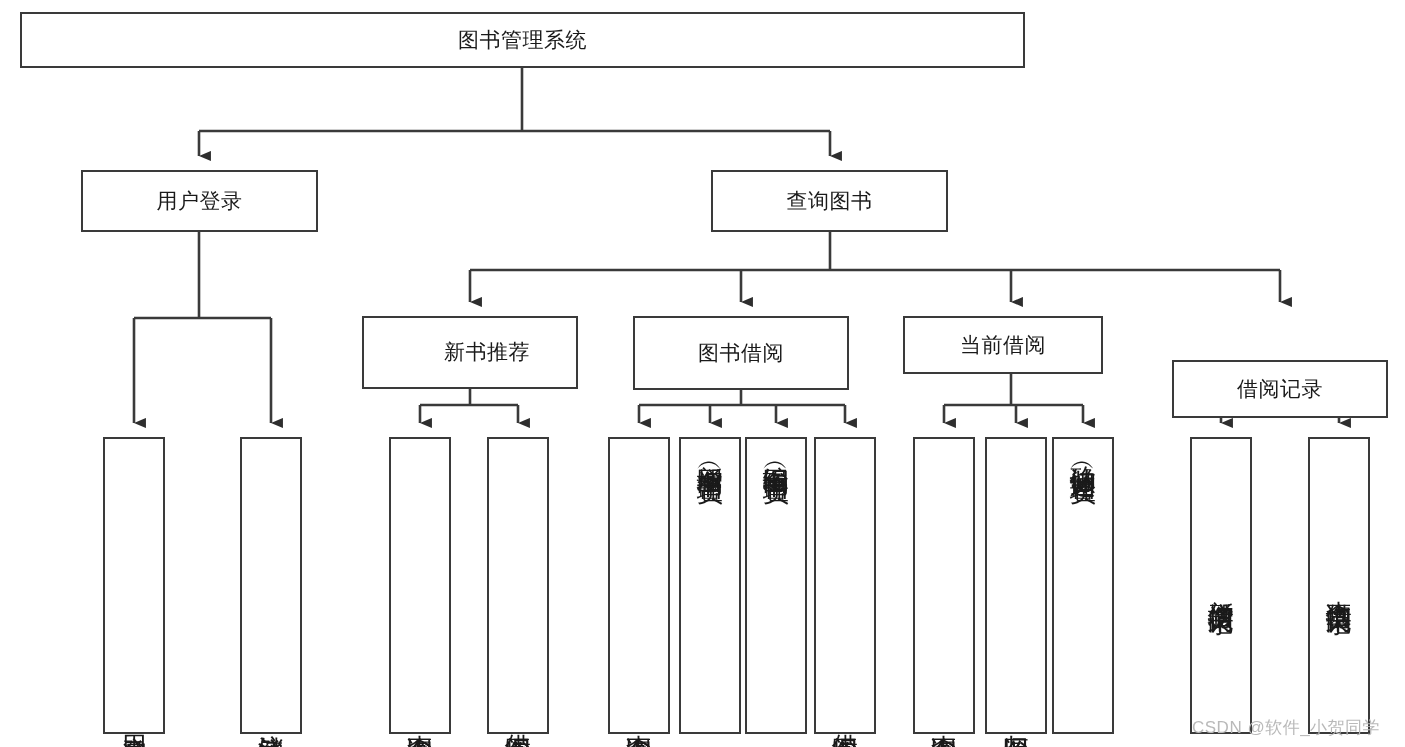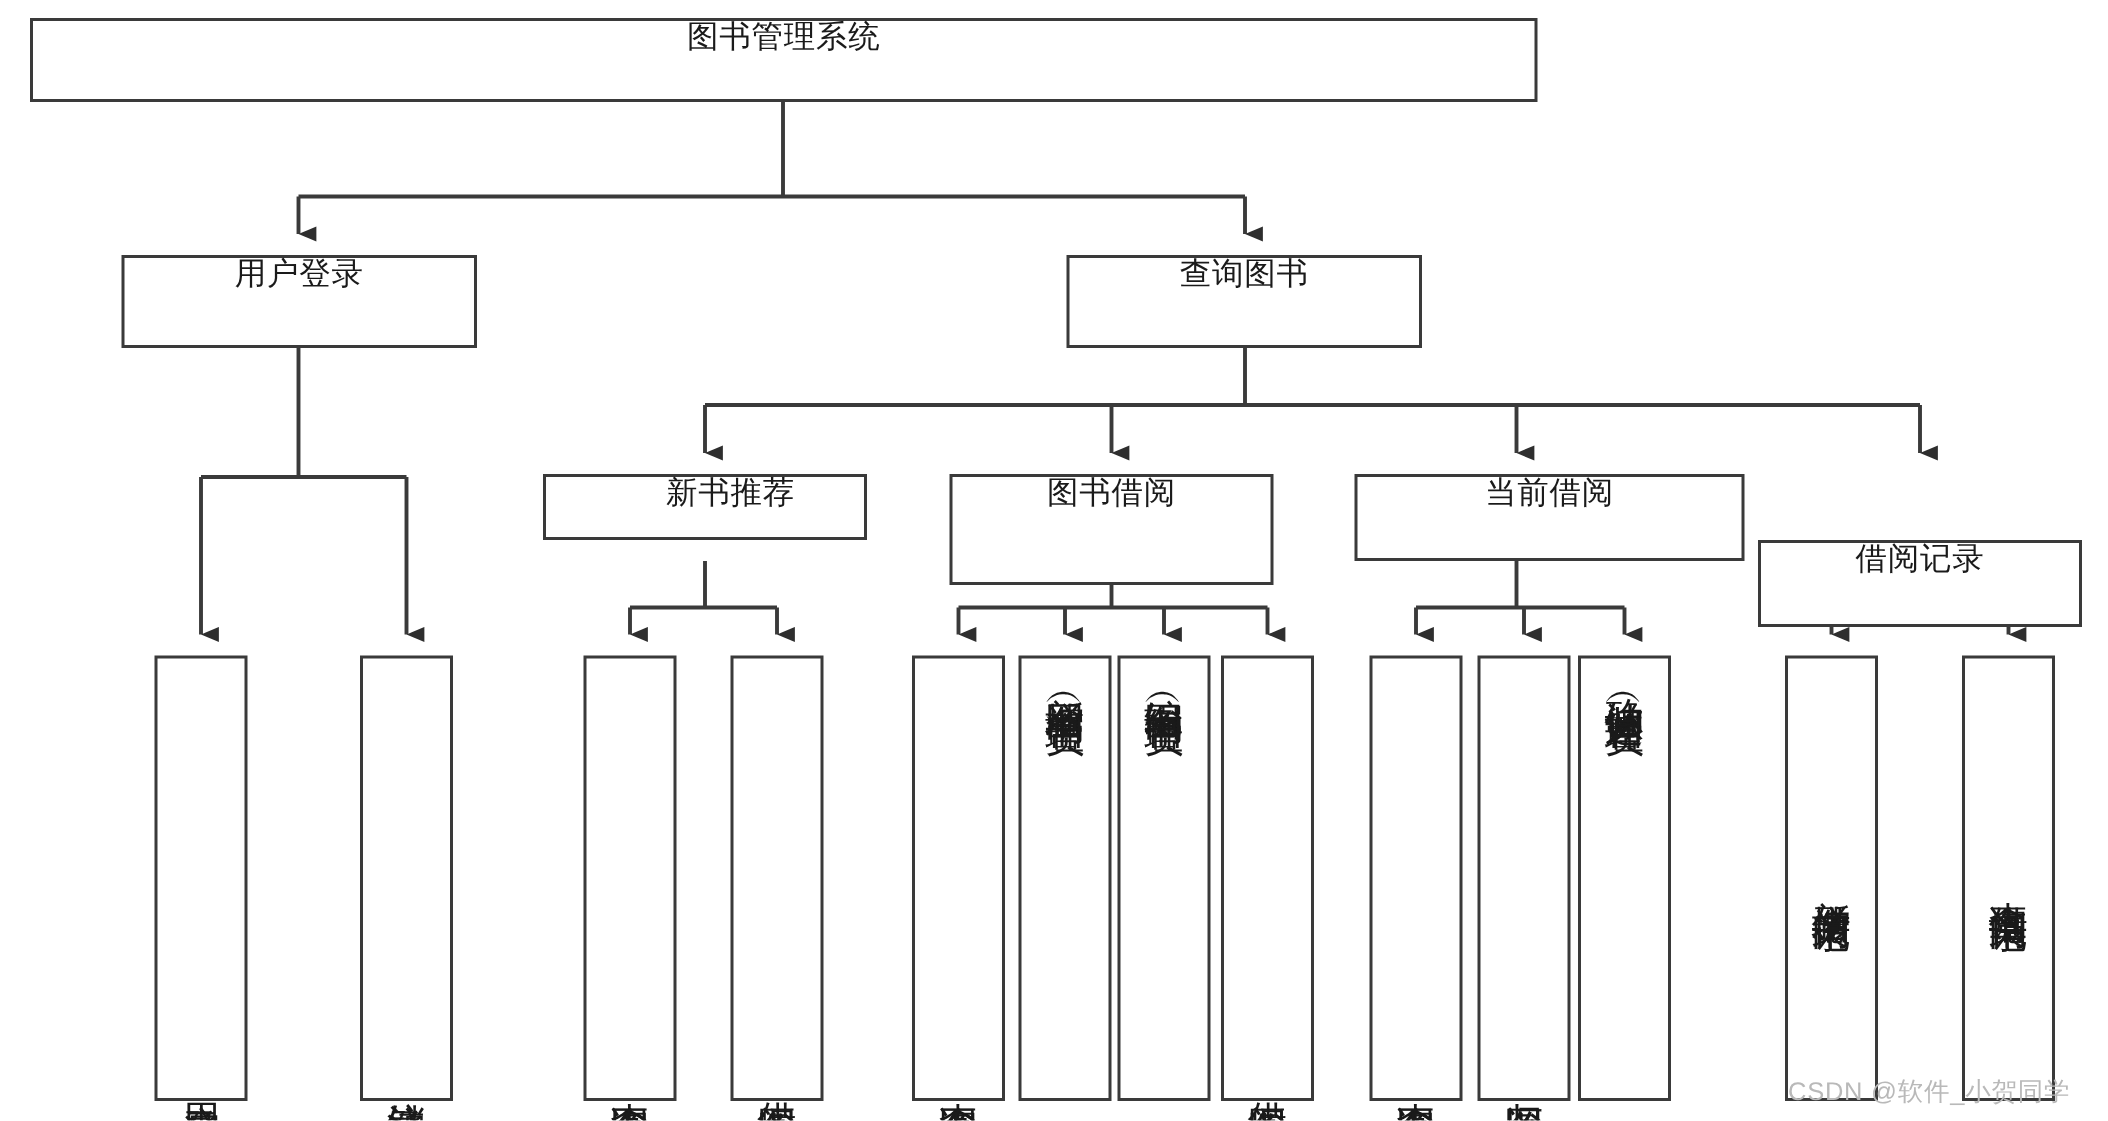--- a/index.html
+++ b/index.html
@@ -24,20 +24,21 @@
     width: 1405px;
     height: 747px;
     pointer-events: none;
   }
   .node {
     position: absolute;
     box-sizing: border-box;
     border: 2.5px solid #3a3a3a;
     background: #ffffff;
     display: flex;
+    align-items: center;
     justify-content: center;
     color: #1a1a1a;
   }
   .node .label {
     display: block;
     line-height: 1.06;
     letter-spacing: 0.5px;
   }
   
   .node.h .label {
@@ -133,27 +134,27 @@
     <span class="label">图书管理系统</span>
   </div>
 
   <div class="node h" style="left:81px; top:170px; width:237px; height:62px;">
     <span class="label">用户登录</span>
   </div>
   <div class="node h" style="left:711px; top:170px; width:237px; height:62px;">
     <span class="label">查询图书</span>
   </div>
 
-  <div class="node h" style="left:362px; top:316px; width:216px; height:44px;padding-left:34px;">
+  <div class="node h" style="left:362px; top:316px; width:216px; height:73px;padding-left:34px;">
     <span class="label">新书推荐</span>
   </div>
   <div class="node h" style="left:633px; top:316px; width:216px; height:74px;">
     <span class="label">图书借阅</span>
   </div>
-  <div class="node h" style="left:903px; top:316px; width:260px; height:58px;">
+  <div class="node h" style="left:903px; top:316px; width:200px; height:58px;">
     <span class="label">当前借阅</span>
   </div>
   <div class="node h" style="left:1172px; top:316px; width:216px; height:58px;margin-top:44px;">
     <span class="label">借阅记录</span>
   </div>
 
   <div class="node v" style="left:103px; top:437px; width:62px; height:297px;">
     <span class="label">用户登录</span>
   </div>
   <div class="node v" style="left:240px; top:437px; width:62px; height:297px;">

